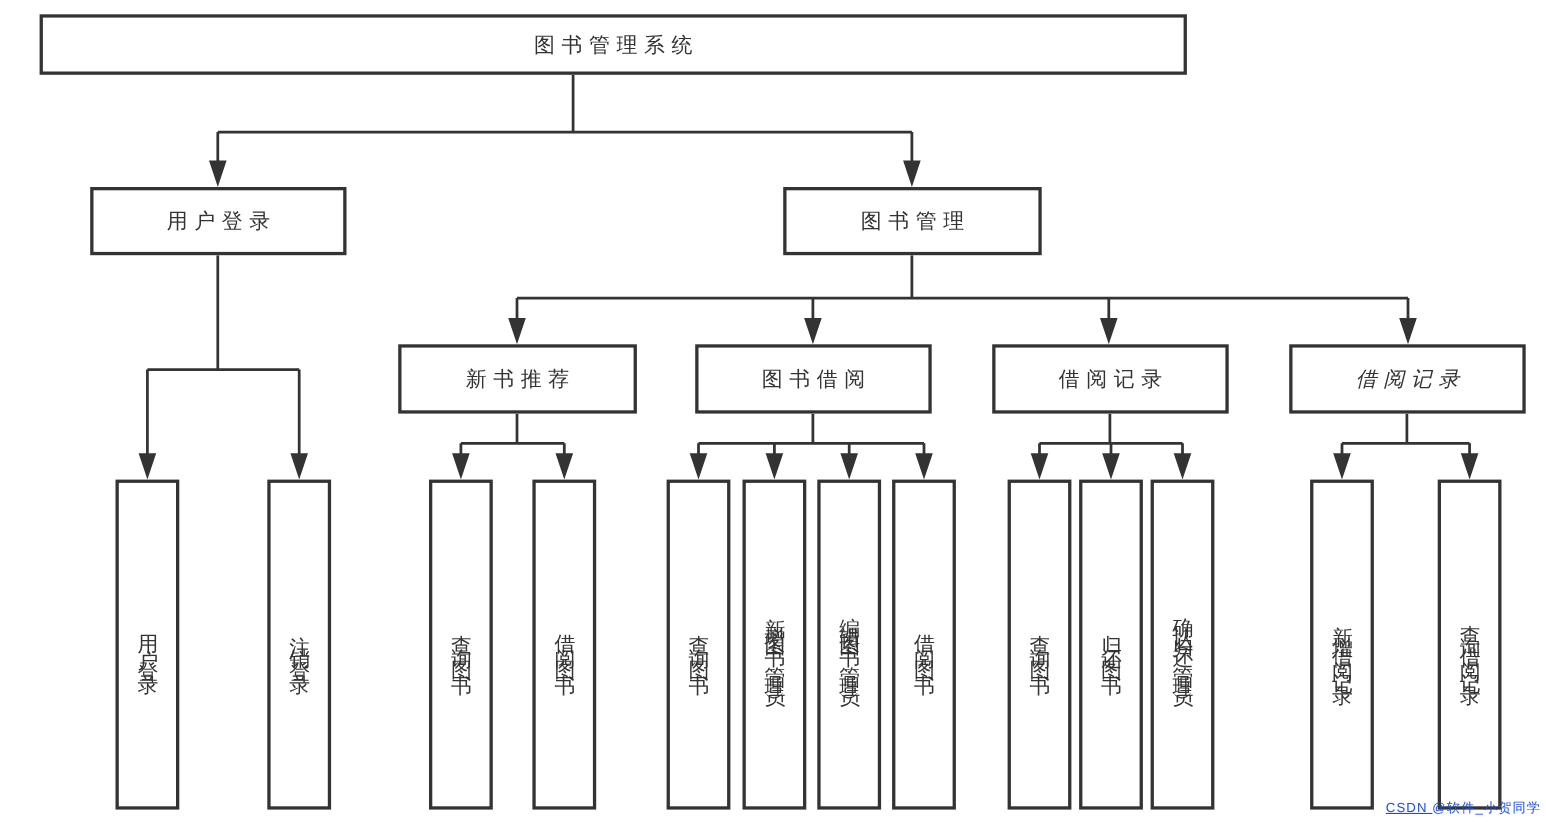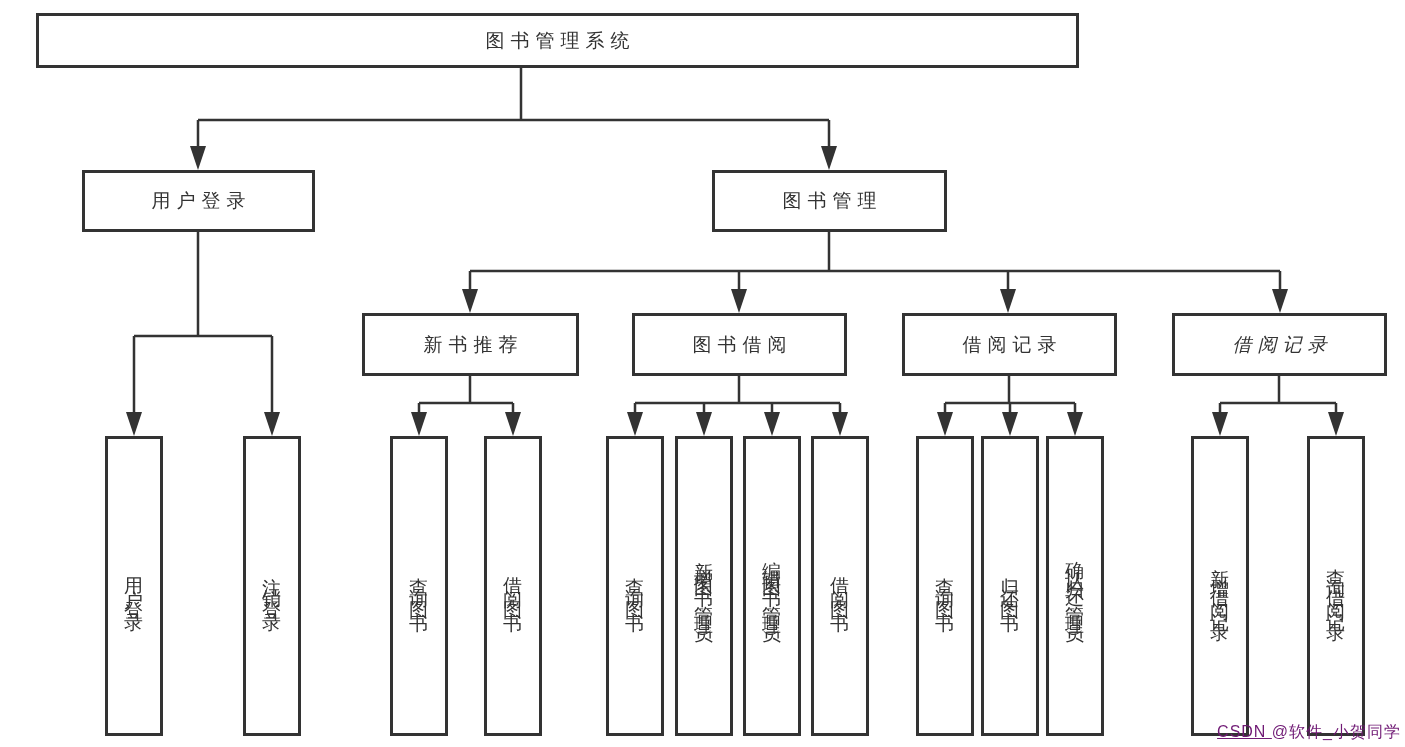--- a/index.html
+++ b/index.html
@@ -71,22 +71,22 @@
   .x-b2 { left: 811px; }
   .x-q3 { left: 916px; }
   .x-ret{ left: 981px; }
   .x-conf{ left: 1046px; }
   .x-addr{ left: 1191px; }
   .x-qr  { left: 1307px; }
   .watermark {
     position: absolute;
     right: 4px;
     bottom: 4px;
-    font-size: 16px;
-    color: #701a75;
+    font-size: 12px;
+    color: #1d4ed8;
     letter-spacing: 1px;
     white-space: nowrap;
     margin-left: 21px;
   }
   .watermark .u { text-decoration: underline; }
 </style>
 </head>
 <body>
 
 <div class="canvas">

